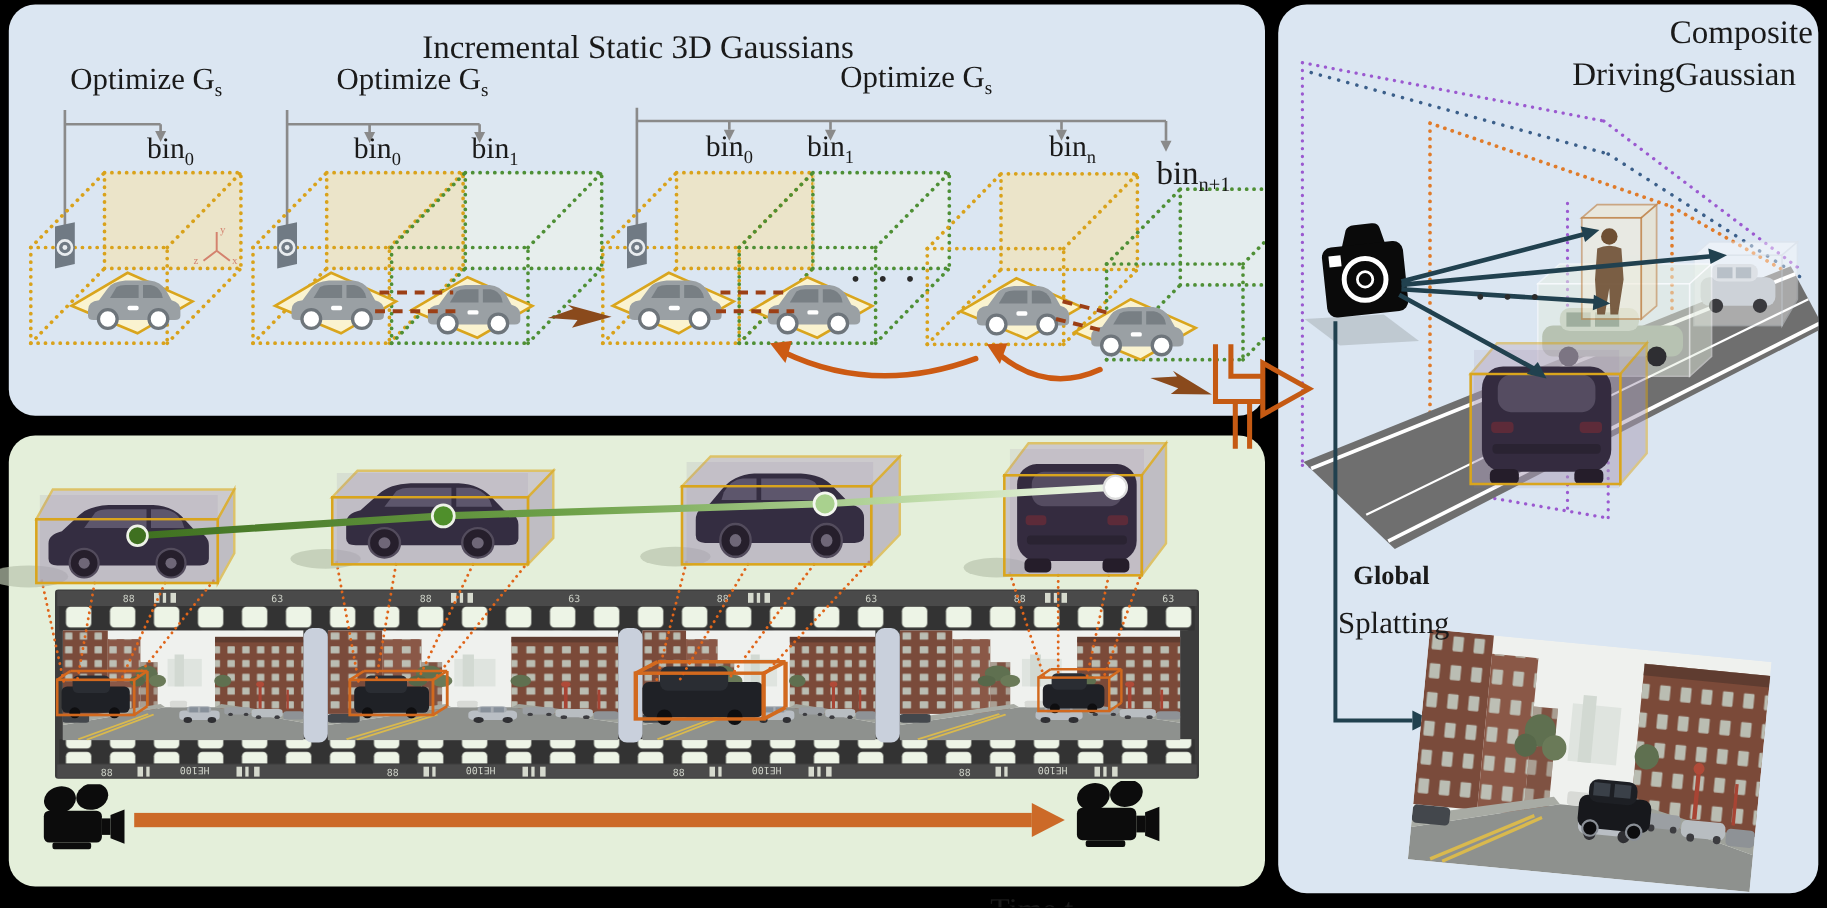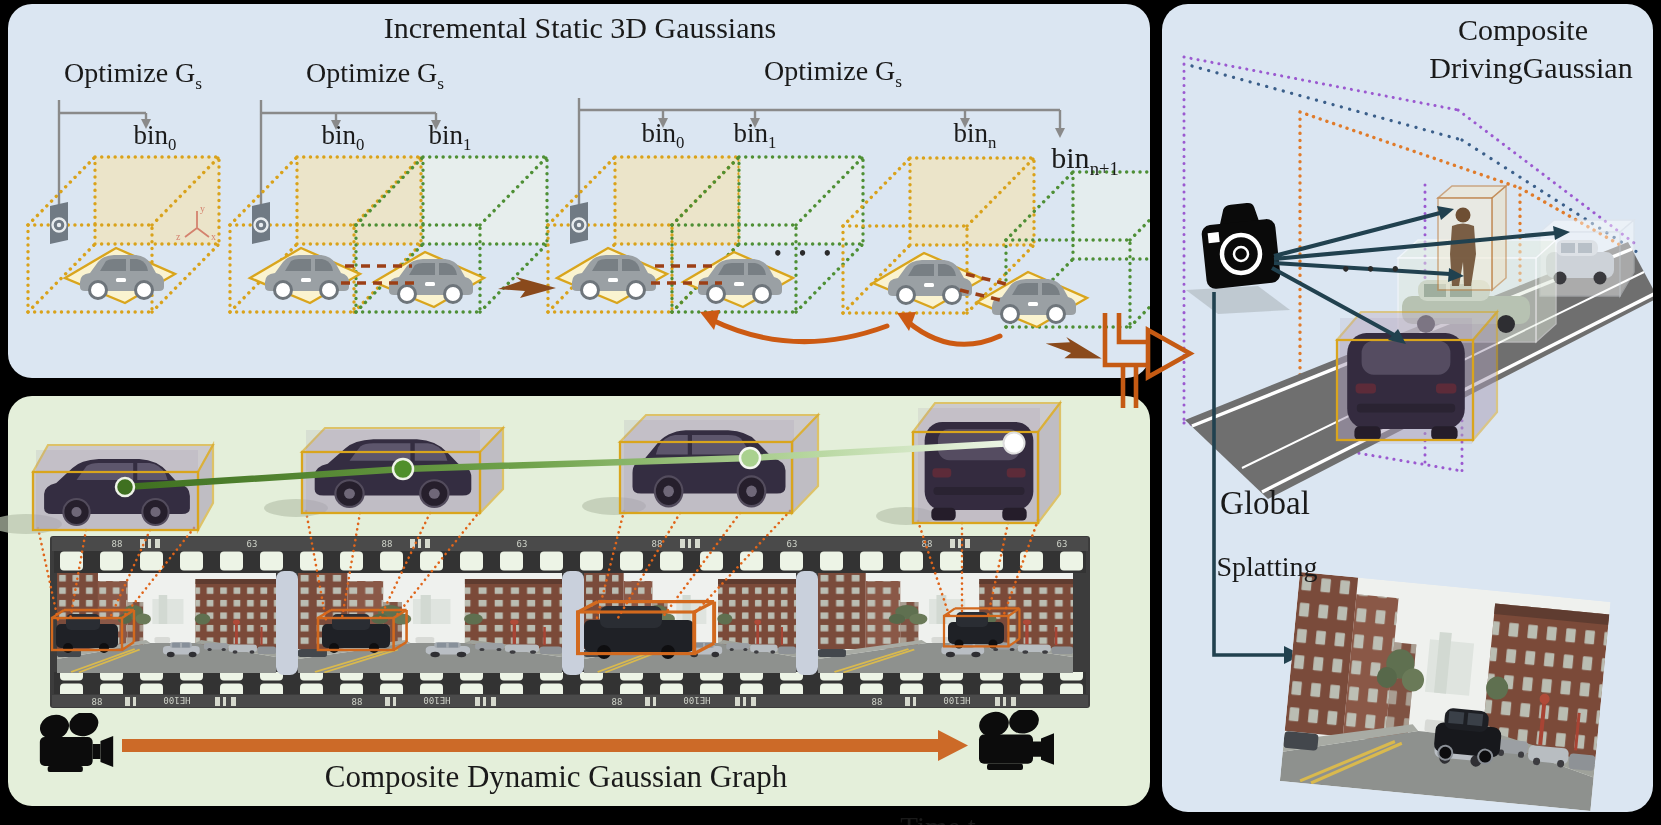--- a/index.html
+++ b/index.html
@@ -523,21 +523,21 @@
   </g>
 
   <g>
     <path class="elbow" d="M1105,313 V365 H1148"></path>
     <path class="elbow" d="M1119,313 V342 H1148"></path>
     <polygon points="1148,330 1190,353.5 1148,377" fill="none" class="elbow"></polygon>
     <path class="elbow" d="M1123,365 V408 M1136,365 V408"></path>
   </g>
 </svg>
 
-<div class="lbl" style="left:280px;top:12px;width:600px;font-size:30px;">Incremental Static 3D Gaussians</div>
+<div class="lbl" style="left:280px;top:28px;width:600px;font-size:30px;">Incremental Static 3D Gaussians</div>
 
 <div class="lbl" style="left:38px;top:58px;width:190px;font-size:28px;">
   <span>Optimize G</span><sub>s</sub></div>
 <div class="lbl" style="left:280px;top:58px;width:190px;font-size:28px;">
   <span>Optimize G</span><sub>s</sub></div>
 <div class="lbl" style="left:738px;top:56px;width:190px;font-size:28px;">
   <span>Optimize G</span><sub>s</sub></div>
 
 <div class="lbl" style="left:115px;top:121px;width:80px;font-size:27px;">
   <span>bin</span><sub>0</sub></div>
@@ -549,24 +549,23 @@
   <span>bin</span><sub>0</sub></div>
 <div class="lbl" style="left:715px;top:119px;width:80px;font-size:27px;">
   <span>bin</span><sub>1</sub></div>
 <div class="lbl" style="left:935px;top:119px;width:80px;font-size:27px;">
   <span>bin</span><sub>n</sub></div>
 <div class="lbl" style="left:1035px;top:142px;width:100px;font-size:30px;">
   <span>bin</span><sub>n+1</sub></div>
 
 <div class="lbl ell" style="left:765px;top:246px;width:80px;font-size:15px;">• • •</div>
 
-<div class="lbl" style="left:1398px;top:14px;width:250px;font-size:30px;">Composite</div>
+<div class="lbl" style="left:1398px;top:14px;width:250px;font-size:30px;text-align:right;">Composite</div>
 <div class="lbl" style="left:1396px;top:52px;width:270px;font-size:30px;">DrivingGaussian</div>
 
 <div class="lbl ell" style="left:1336px;top:262px;width:74px;font-size:15px;">• • •</div>
 
-<div class="lbl" style="left:1180px;top:486px;width:170px;font-size:33px;">Global</div>
+<div class="lbl" style="left:1180px;top:512px;width:170px;font-size:24px;font-weight:bold;">Global</div>
 <div class="lbl" style="left:1172px;top:521px;width:190px;font-size:28px;margin-top:31px;">Splatting</div>
 
-<div class="lbl" style="left:300px;top:760px;width:512px;font-size:31px;">Composite Dynamic Gaussian Graph</div>
 <div class="lbl" style="left:878px;top:796px;width:120px;font-size:29px;margin-top:16px;">Time t</div>
 
 </div>
 
 </body></html>

